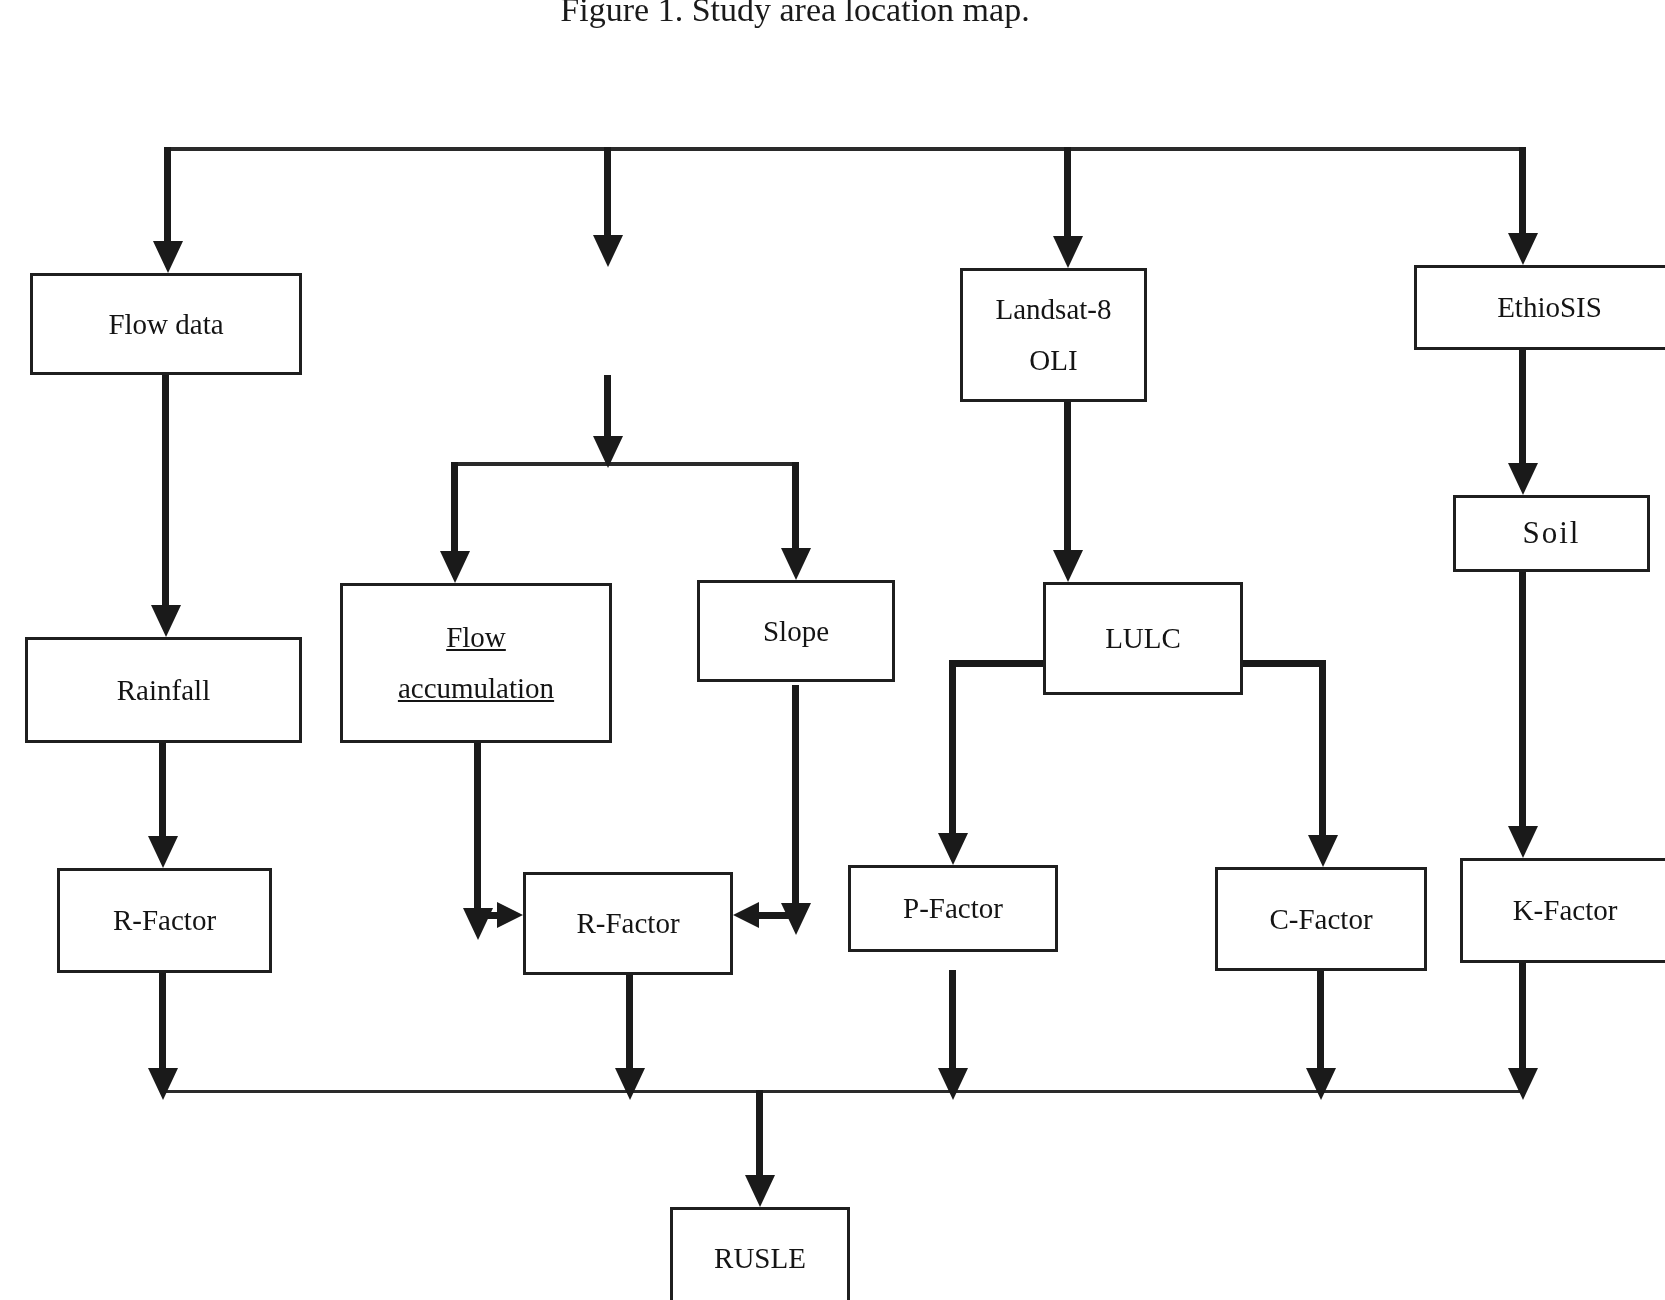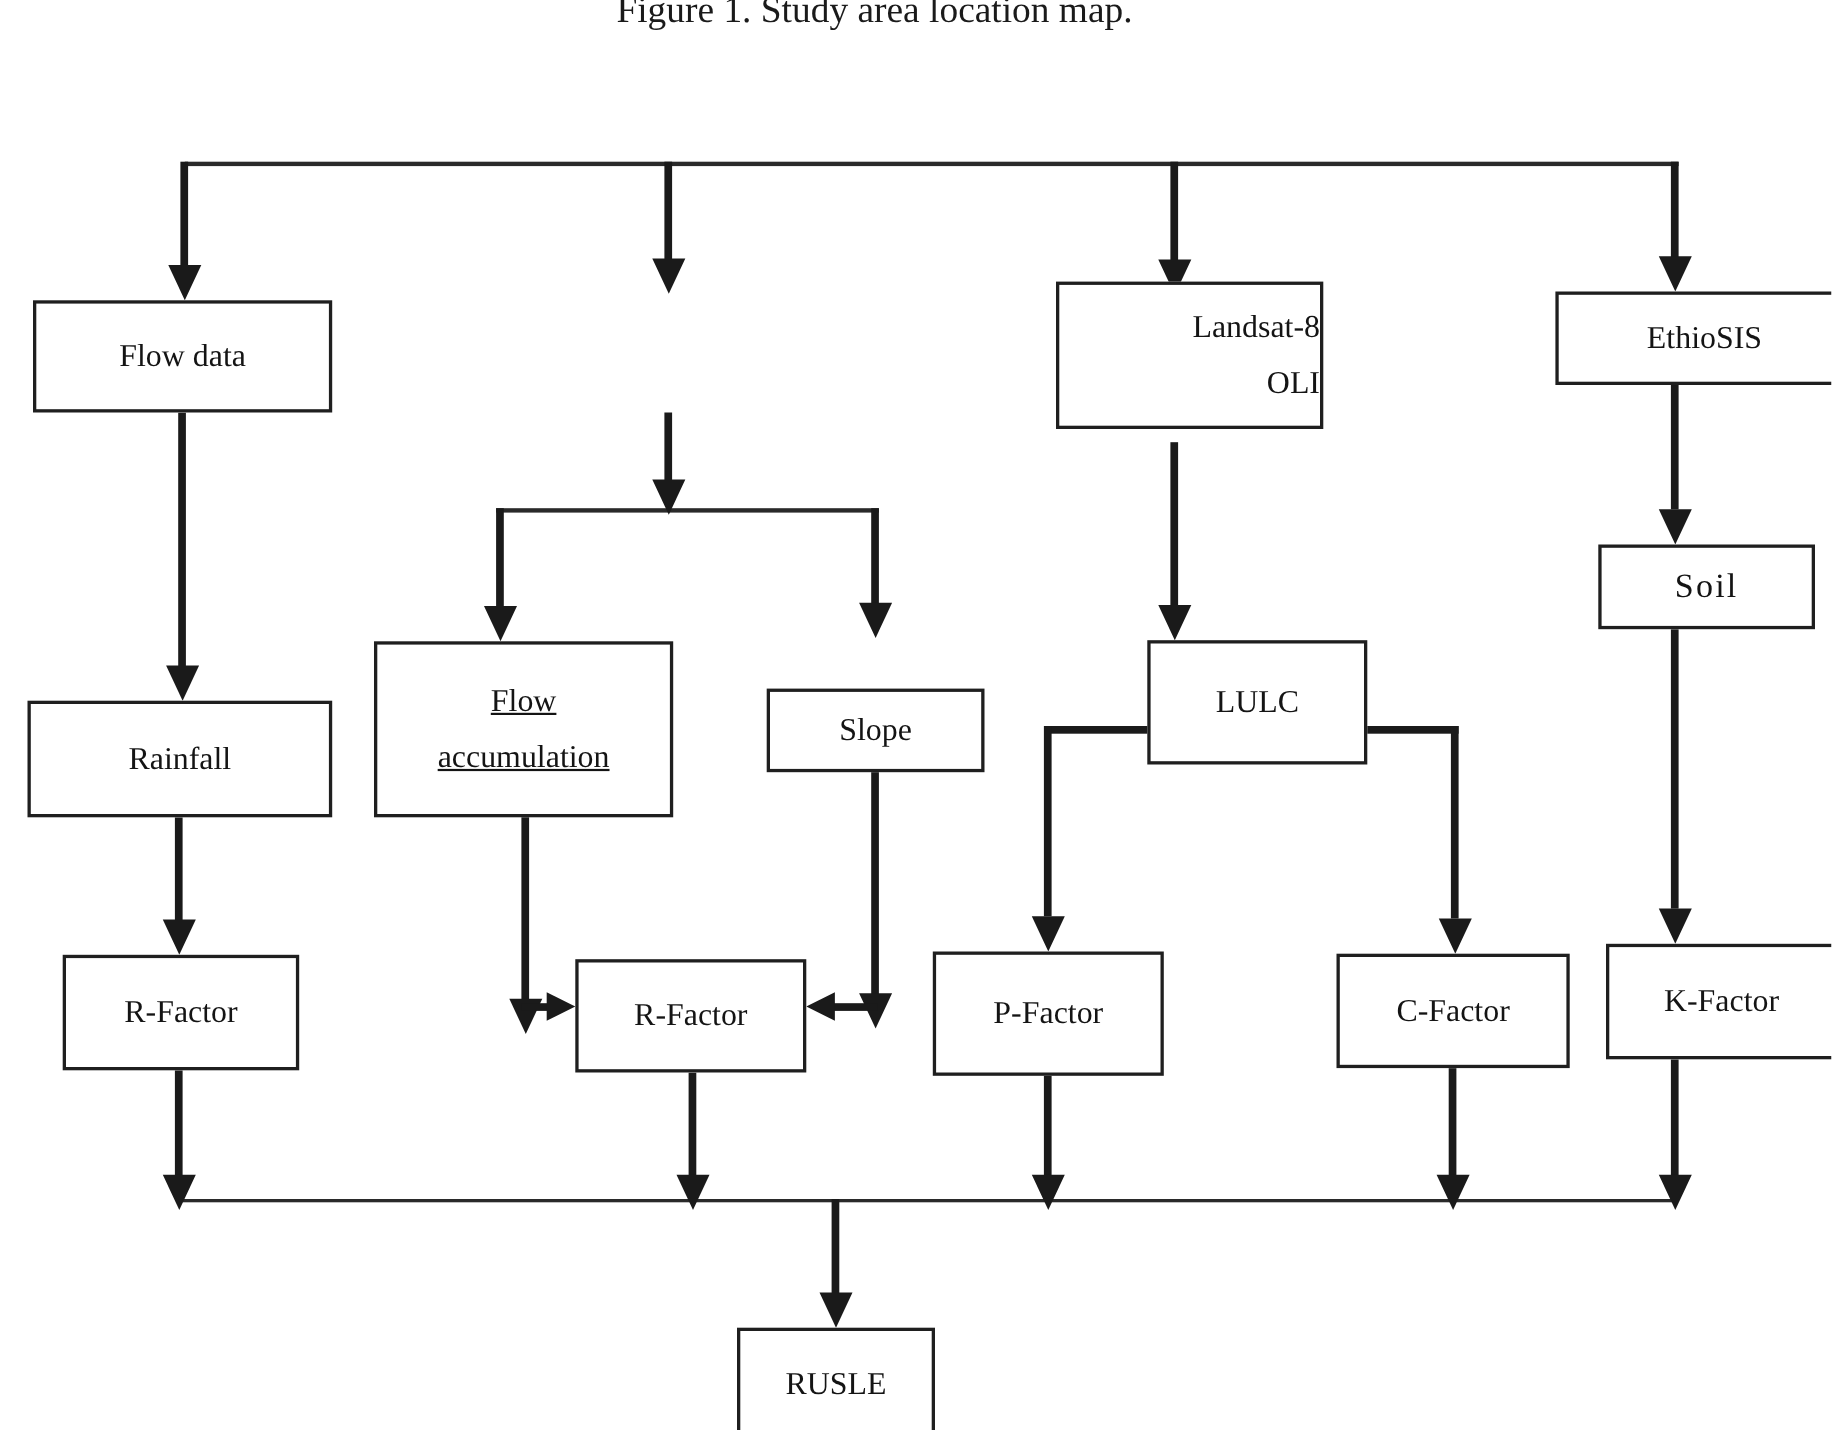--- a/index.html
+++ b/index.html
@@ -111,59 +111,59 @@
   <div class="head-down" style="left:1508px;top:1068px;"></div>
 
   <div class="shaft" style="left:756px;top:1090px;height:87px;"></div>
   <div class="head-down" style="left:745px;top:1175px;"></div>
 
   <div class="box" style="left:30px;top:273px;width:272px;height:102px;">
     <div>Flow data</div>
   </div>
 
 
-  <div class="box" style="left:960px;top:256px;width:243px;height:134px;align-items:flex-end;">
+  <div class="box" style="left:960px;top:268px;width:187px;height:134px;">
     <div>Landsat-8</div>
     <div>OLI</div>
   </div>
 
   <div class="box" style="left:1387px;top:265px;width:271px;height:85px;margin-left:27px;">
     <div>EthioSIS</div>
   </div>
 
   <div class="box" style="left:25px;top:637px;width:277px;height:106px;">
     <div>Rainfall</div>
   </div>
 
   <div class="box" style="left:340px;top:583px;width:272px;height:160px;text-decoration:underline;">
     <div>Flow</div>
     <div>accumulation</div>
   </div>
 
-  <div class="box" style="left:697px;top:580px;width:198px;height:76px;margin-top:46px;">
+  <div class="box" style="left:697px;top:580px;width:198px;height:102px;">
     <div>Slope</div>
   </div>
 
   <div class="box" style="left:1043px;top:582px;width:200px;height:113px;">
     <div>LULC</div>
   </div>
 
   <div class="box soil-style" style="left:1438px;top:495px;width:197px;height:77px;margin-left:15px;">
     <div>Soil</div>
   </div>
 
   <div class="box" style="left:57px;top:868px;width:215px;height:105px;">
     <div>R-Factor</div>
   </div>
 
   <div class="box" style="left:523px;top:872px;width:210px;height:103px;">
     <div>R-Factor</div>
   </div>
 
-  <div class="box" style="left:848px;top:865px;width:210px;height:113px;">
+  <div class="box" style="left:848px;top:865px;width:210px;height:87px;">
     <div>P-Factor</div>
   </div>
 
   <div class="box" style="left:1215px;top:867px;width:212px;height:104px;">
     <div>C-Factor</div>
   </div>
 
   <div class="box" style="left:1460px;top:858px;width:210px;height:105px;">
     <div>K-Factor</div>
   </div>

